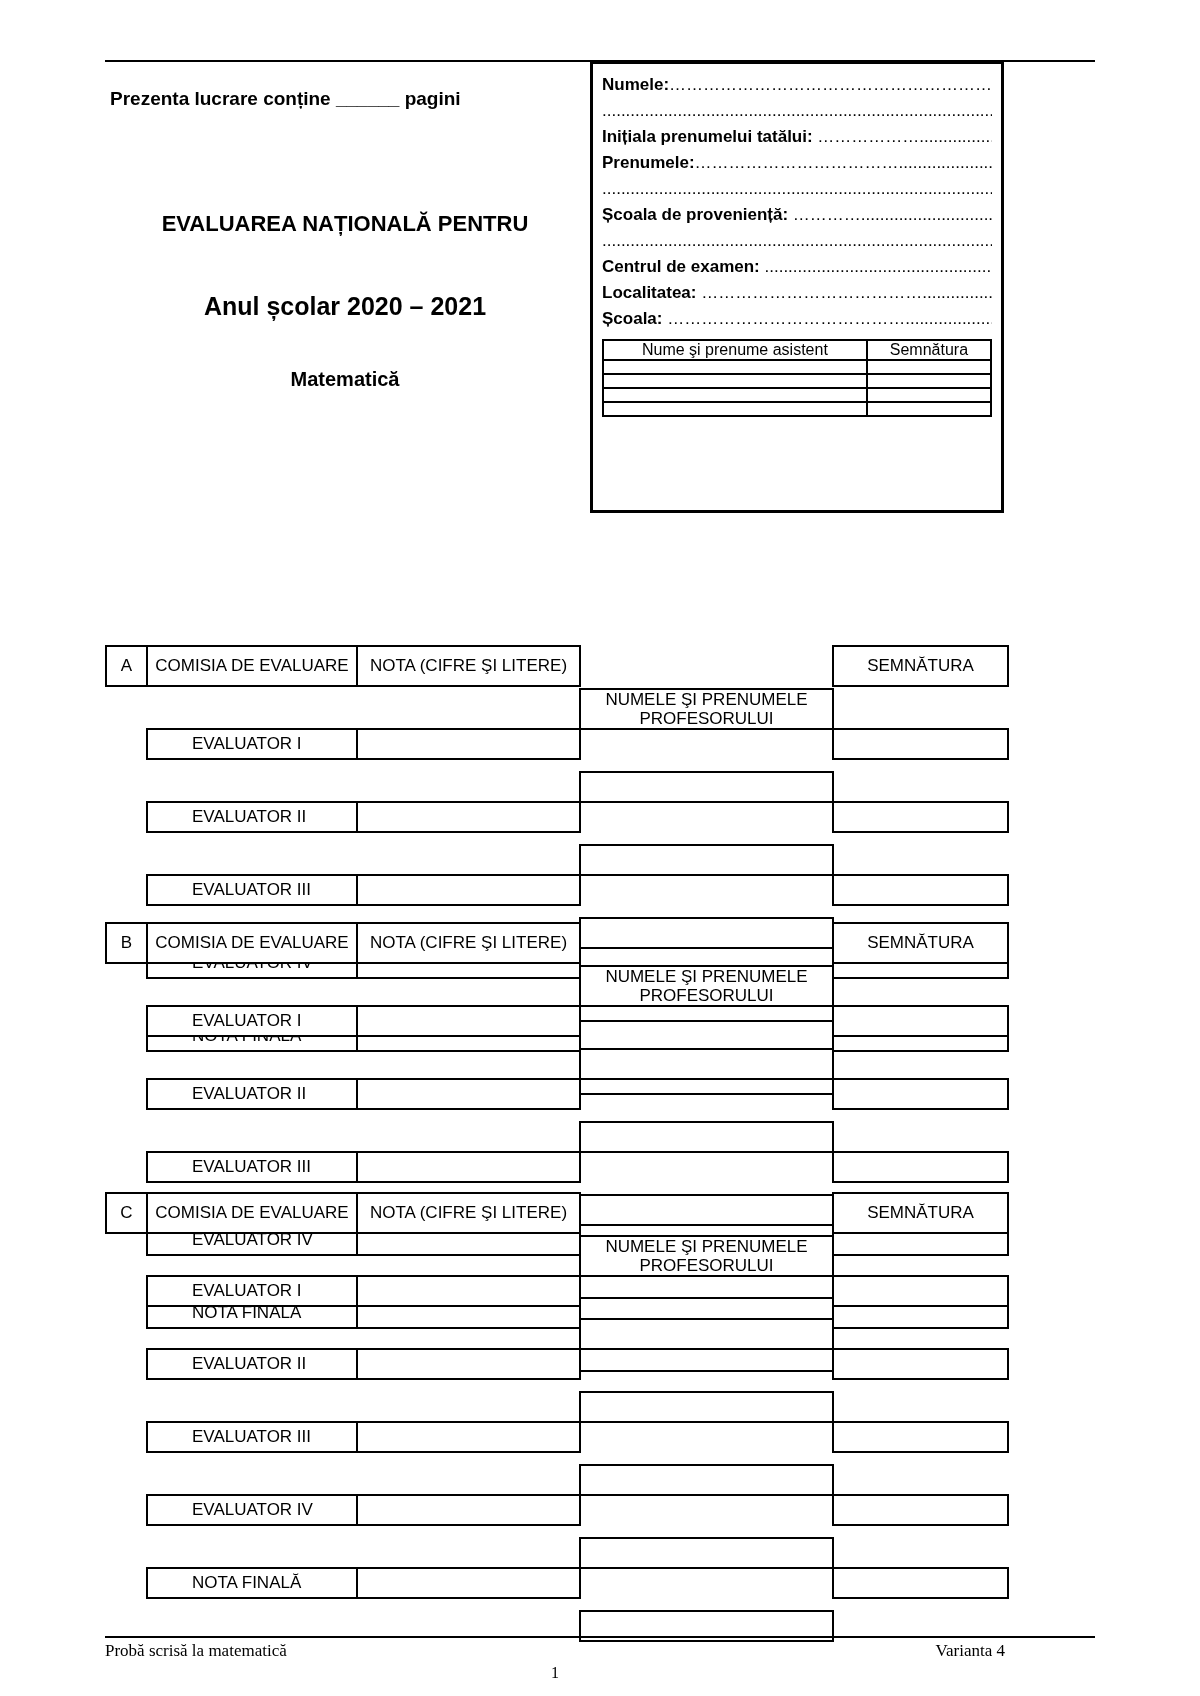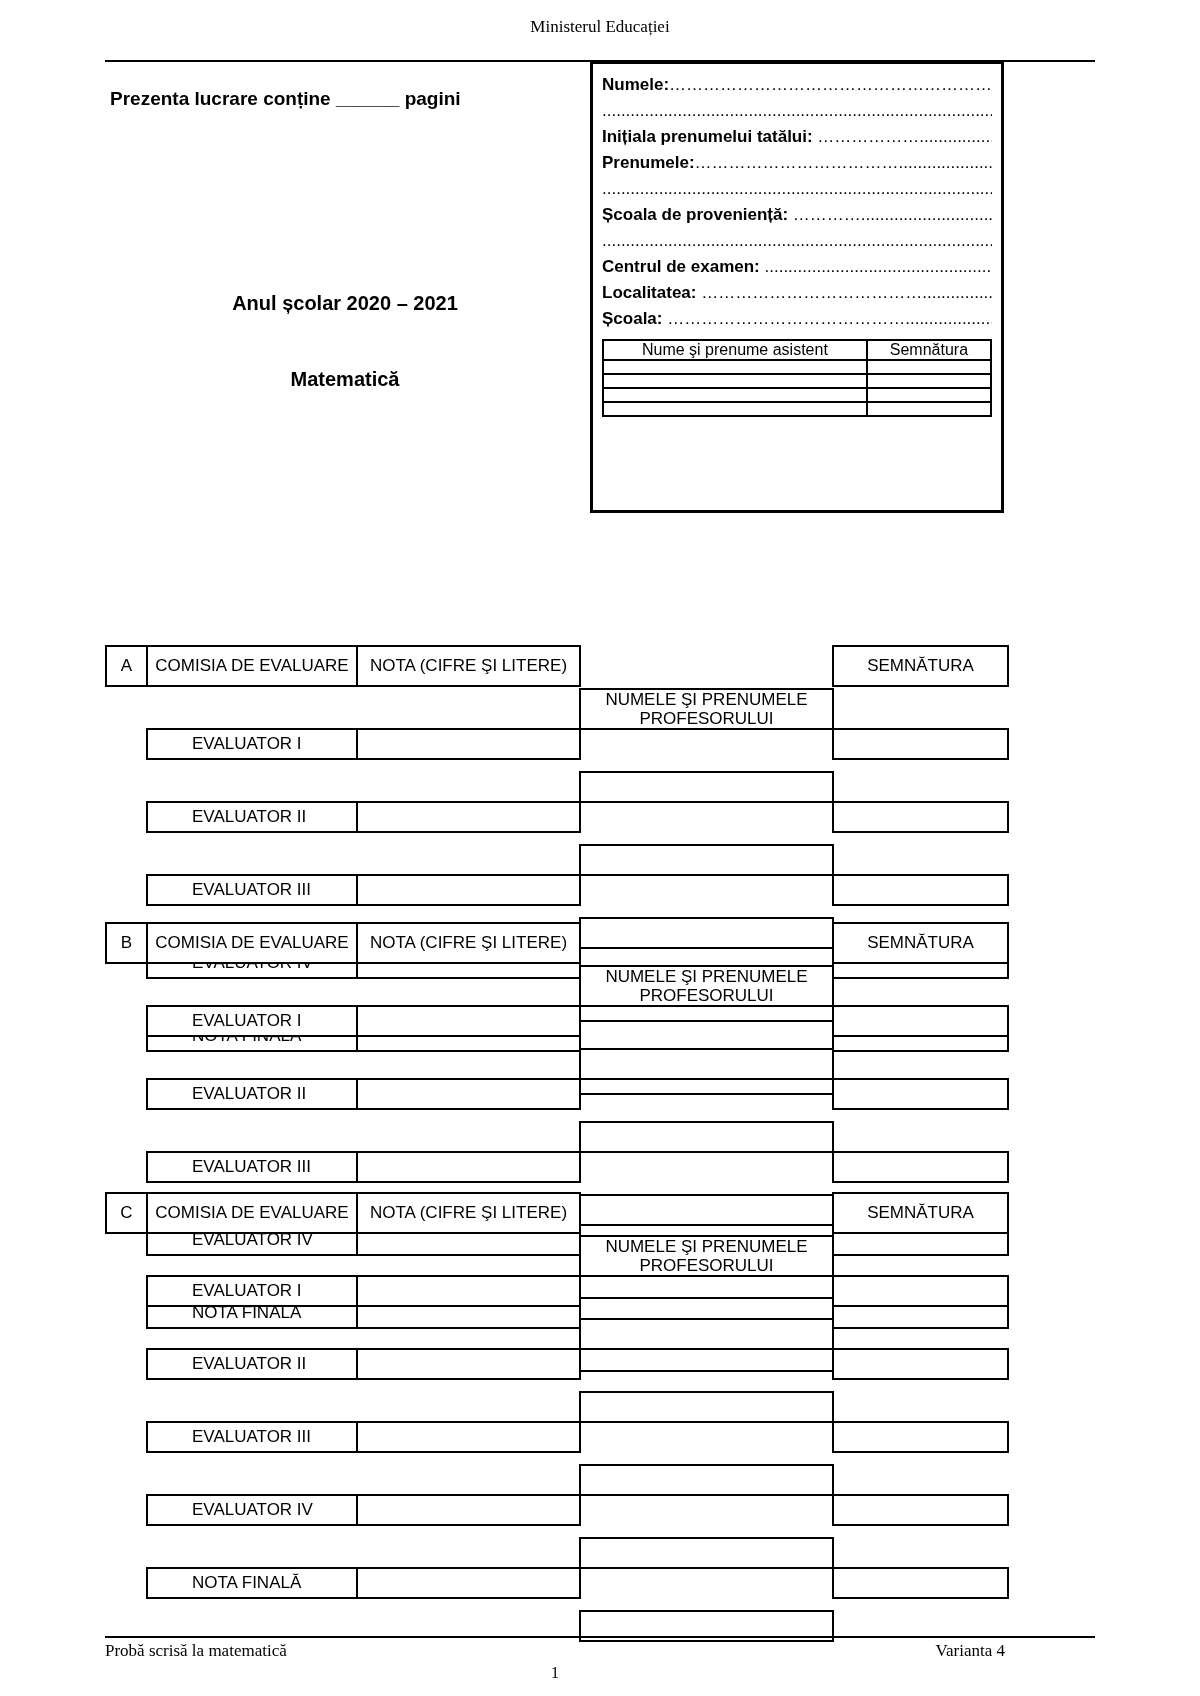--- a/index.html
+++ b/index.html
@@ -16,21 +16,21 @@
     font-size:17px; line-height:22px;
   }
   .top-rule { position:absolute; left:105px; top:60px; width:990px; border-top:2px solid #000; }
 
   .pages-line { position:absolute; left:110px; top:88px; font-size:19px; font-weight:bold; }
 
   .title-block {
     position:absolute; left:110px; top:208px; width:470px;
     text-align:center; font-size:22px; font-weight:bold; line-height:31px;
   }
-  .year-line { position:absolute; left:110px; top:292px; width:470px; text-align:center; font-size:20px; font-weight:bold; }
+  .year-line { position:absolute; left:110px; top:292px; width:470px; text-align:center; font-size:25px; font-weight:bold; }
   .subject-line { position:absolute; left:110px; top:368px; width:470px; text-align:center; font-size:20px; font-weight:bold; }
 
   .student-box {
     position:absolute; left:590px; top:61px; width:414px; height:452px;
     border:3px solid #000; padding:8px 9px 6px 9px; background:#fff;
   }
   .field-line { font-size:17px; line-height:26px; white-space:nowrap; overflow:hidden; }
   .field-label { font-weight:bold; }
 
   .assistant-table { width:100%; border-collapse:collapse; table-layout:fixed; margin-top:7px; }
@@ -64,27 +64,27 @@
   .footer-left  { position:absolute; left:105px; top:1641px; font-family:"Liberation Serif", serif; font-size:17px; }
   .footer-right { position:absolute; left:105px; top:1641px; width:900px; text-align:right; font-family:"Liberation Serif", serif; font-size:17px; }
   .footer-page  { position:absolute; left:105px; top:1664px; width:900px; text-align:center; font-family:"Liberation Serif", serif; font-size:16px; }
 </style>
 </head>
 <body>
 
 <div>
 
   <div class="doc-header">
-    <div>Ministerul Educației</div>
   </div>
   <div class="top-rule"></div>
 
   <div class="pages-line">Prezenta lucrare conține ______ pagini</div>
 
   <div class="title-block">
+    <div>EVALUAREA NAȚIONALĂ PENTRU</div>
   </div>
   <div class="year-line">Anul școlar 2020 – 2021</div>
   <div class="subject-line">Matematică</div>
 
   <div class="student-box">
     <div>
         <div class="field-line"><span class="field-label">Numele:</span><span>………………………………………………………</span></div>
         <div class="field-line">........................................................................................................</div>
         <div class="field-line"><span class="field-label">Inițiala prenumelui tatălui:</span><span> ……………….............................</span></div>
         <div class="field-line"><span class="field-label">Prenumele:</span><span>………………………………...........................</span></div>

